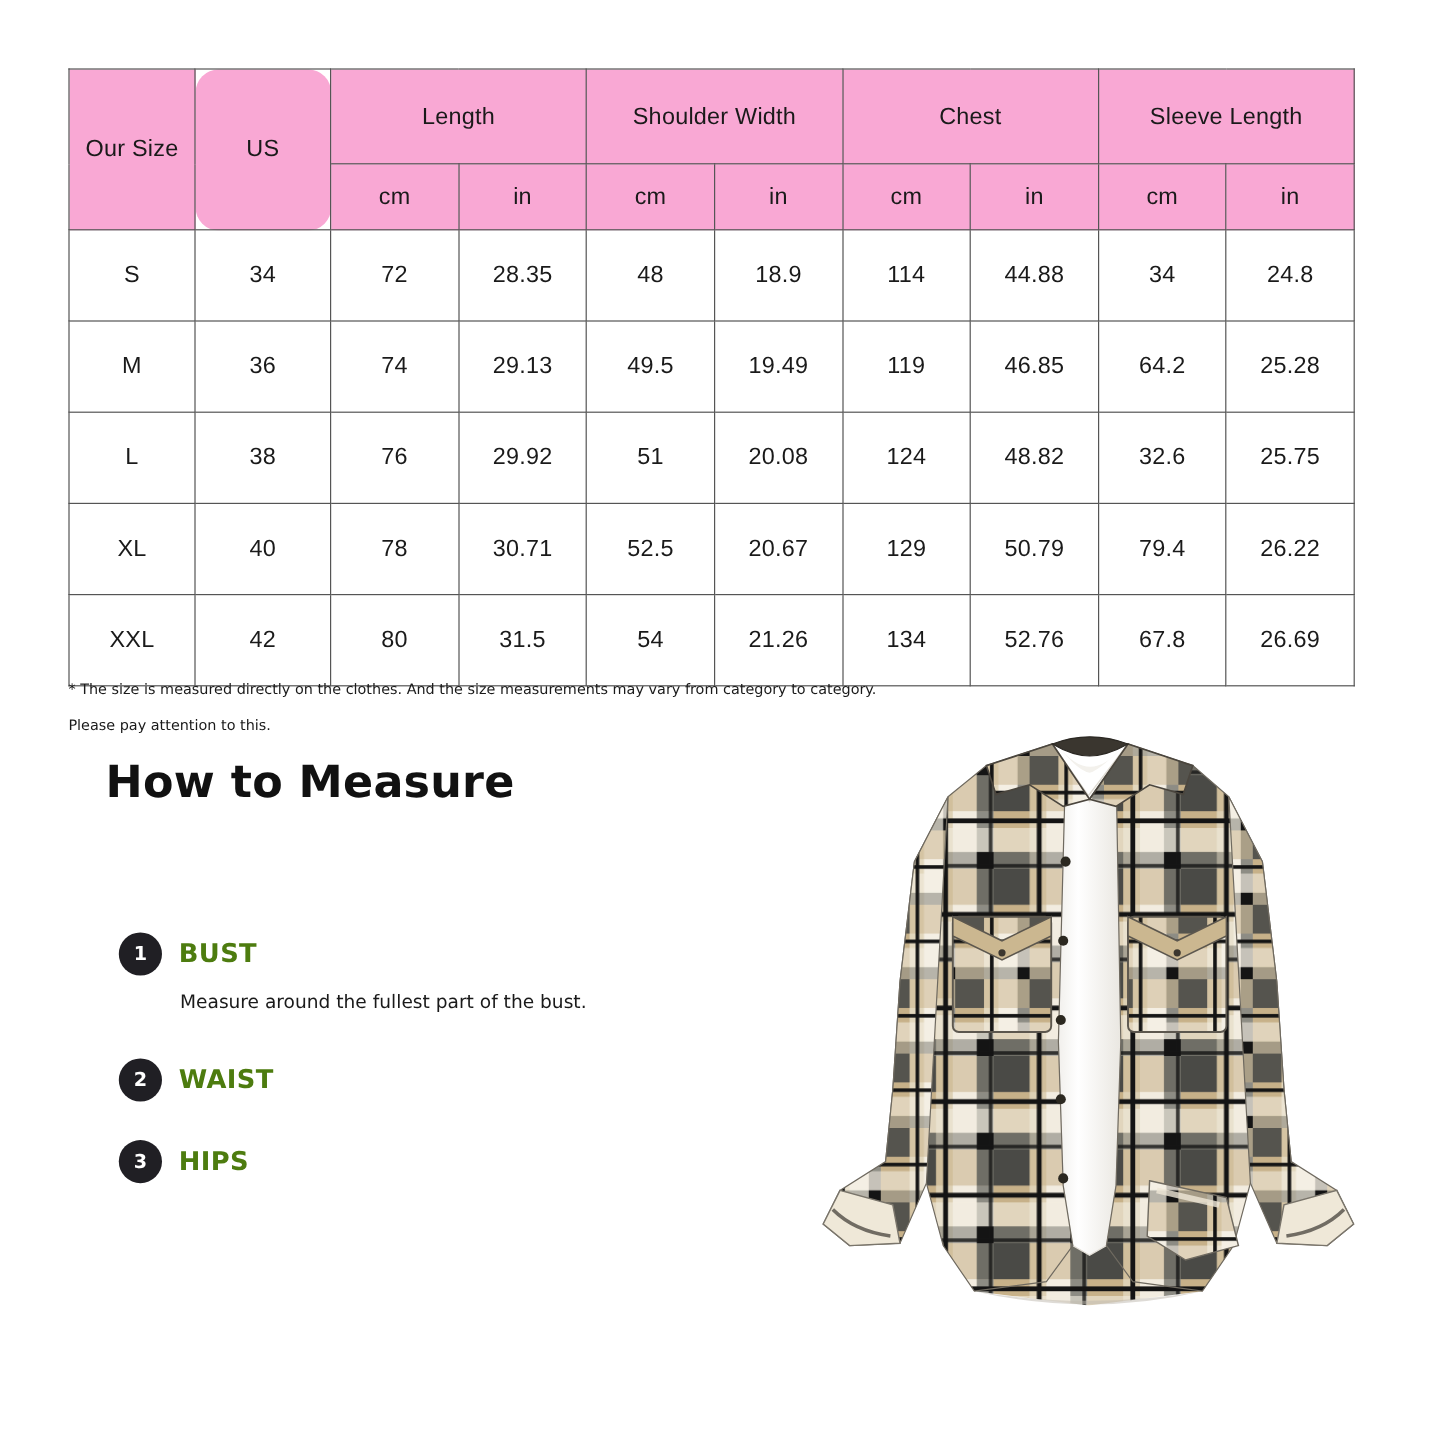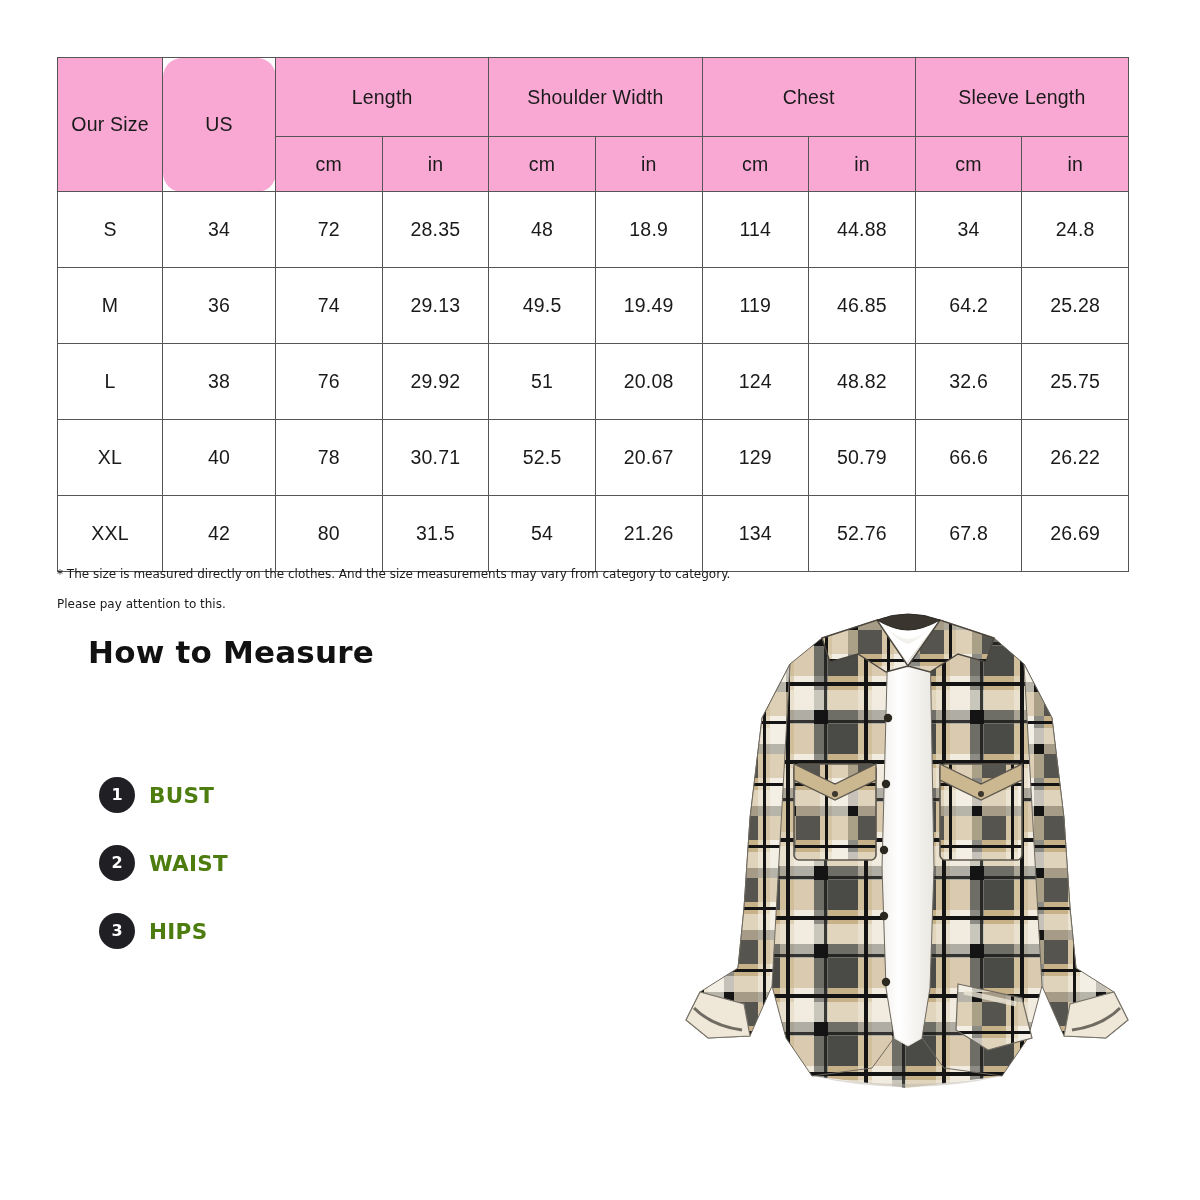--- a/index.html
+++ b/index.html
@@ -67,21 +67,21 @@
 
   
   .howto {
     position: absolute;
     left: 88px;
     top: 634px;
     width: 560px;
   }
   .howto-title {
     font-family: "DejaVu Sans", sans-serif;
-    font-size: 31px;
+    font-size: 37px;
     font-weight: bold;
     color: #111111;
     letter-spacing: 0.2px;
     margin: 0 0 9px 0;
     line-height: 36px;
   }
   .howto-sub {
     font-family: "DejaVu Sans", sans-serif;
     font-size: 15.5px;
     line-height: 31px;
@@ -210,21 +210,21 @@
       </tr>
       <tr>
         <td>XL</td>
         <td>40</td>
         <td>78</td>
         <td>30.71</td>
         <td>52.5</td>
         <td>20.67</td>
         <td>129</td>
         <td>50.79</td>
-        <td>66.6</td>
+        <td>79.4</td>
         <td>26.22</td>
       </tr>
       <tr>
         <td>XXL</td>
         <td>42</td>
         <td>80</td>
         <td>31.5</td>
         <td>54</td>
         <td>21.26</td>
         <td>134</td>
@@ -241,20 +241,21 @@
 <div class="howto">
   <div class="howto-title">How to Measure</div>
 </div>
 
 <div class="steps">
   <div class="step">
     <div class="step-head">
       <span class="step-badge">1</span>
       <span class="step-label">BUST</span>
     </div>
+    <div class="step-desc">Measure around the fullest part of the bust.</div>
   </div>
   <div class="step">
     <div class="step-head">
       <span class="step-badge">2</span>
       <span class="step-label">WAIST</span>
     </div>
   </div>
   <div class="step">
     <div class="step-head">
       <span class="step-badge">3</span>

